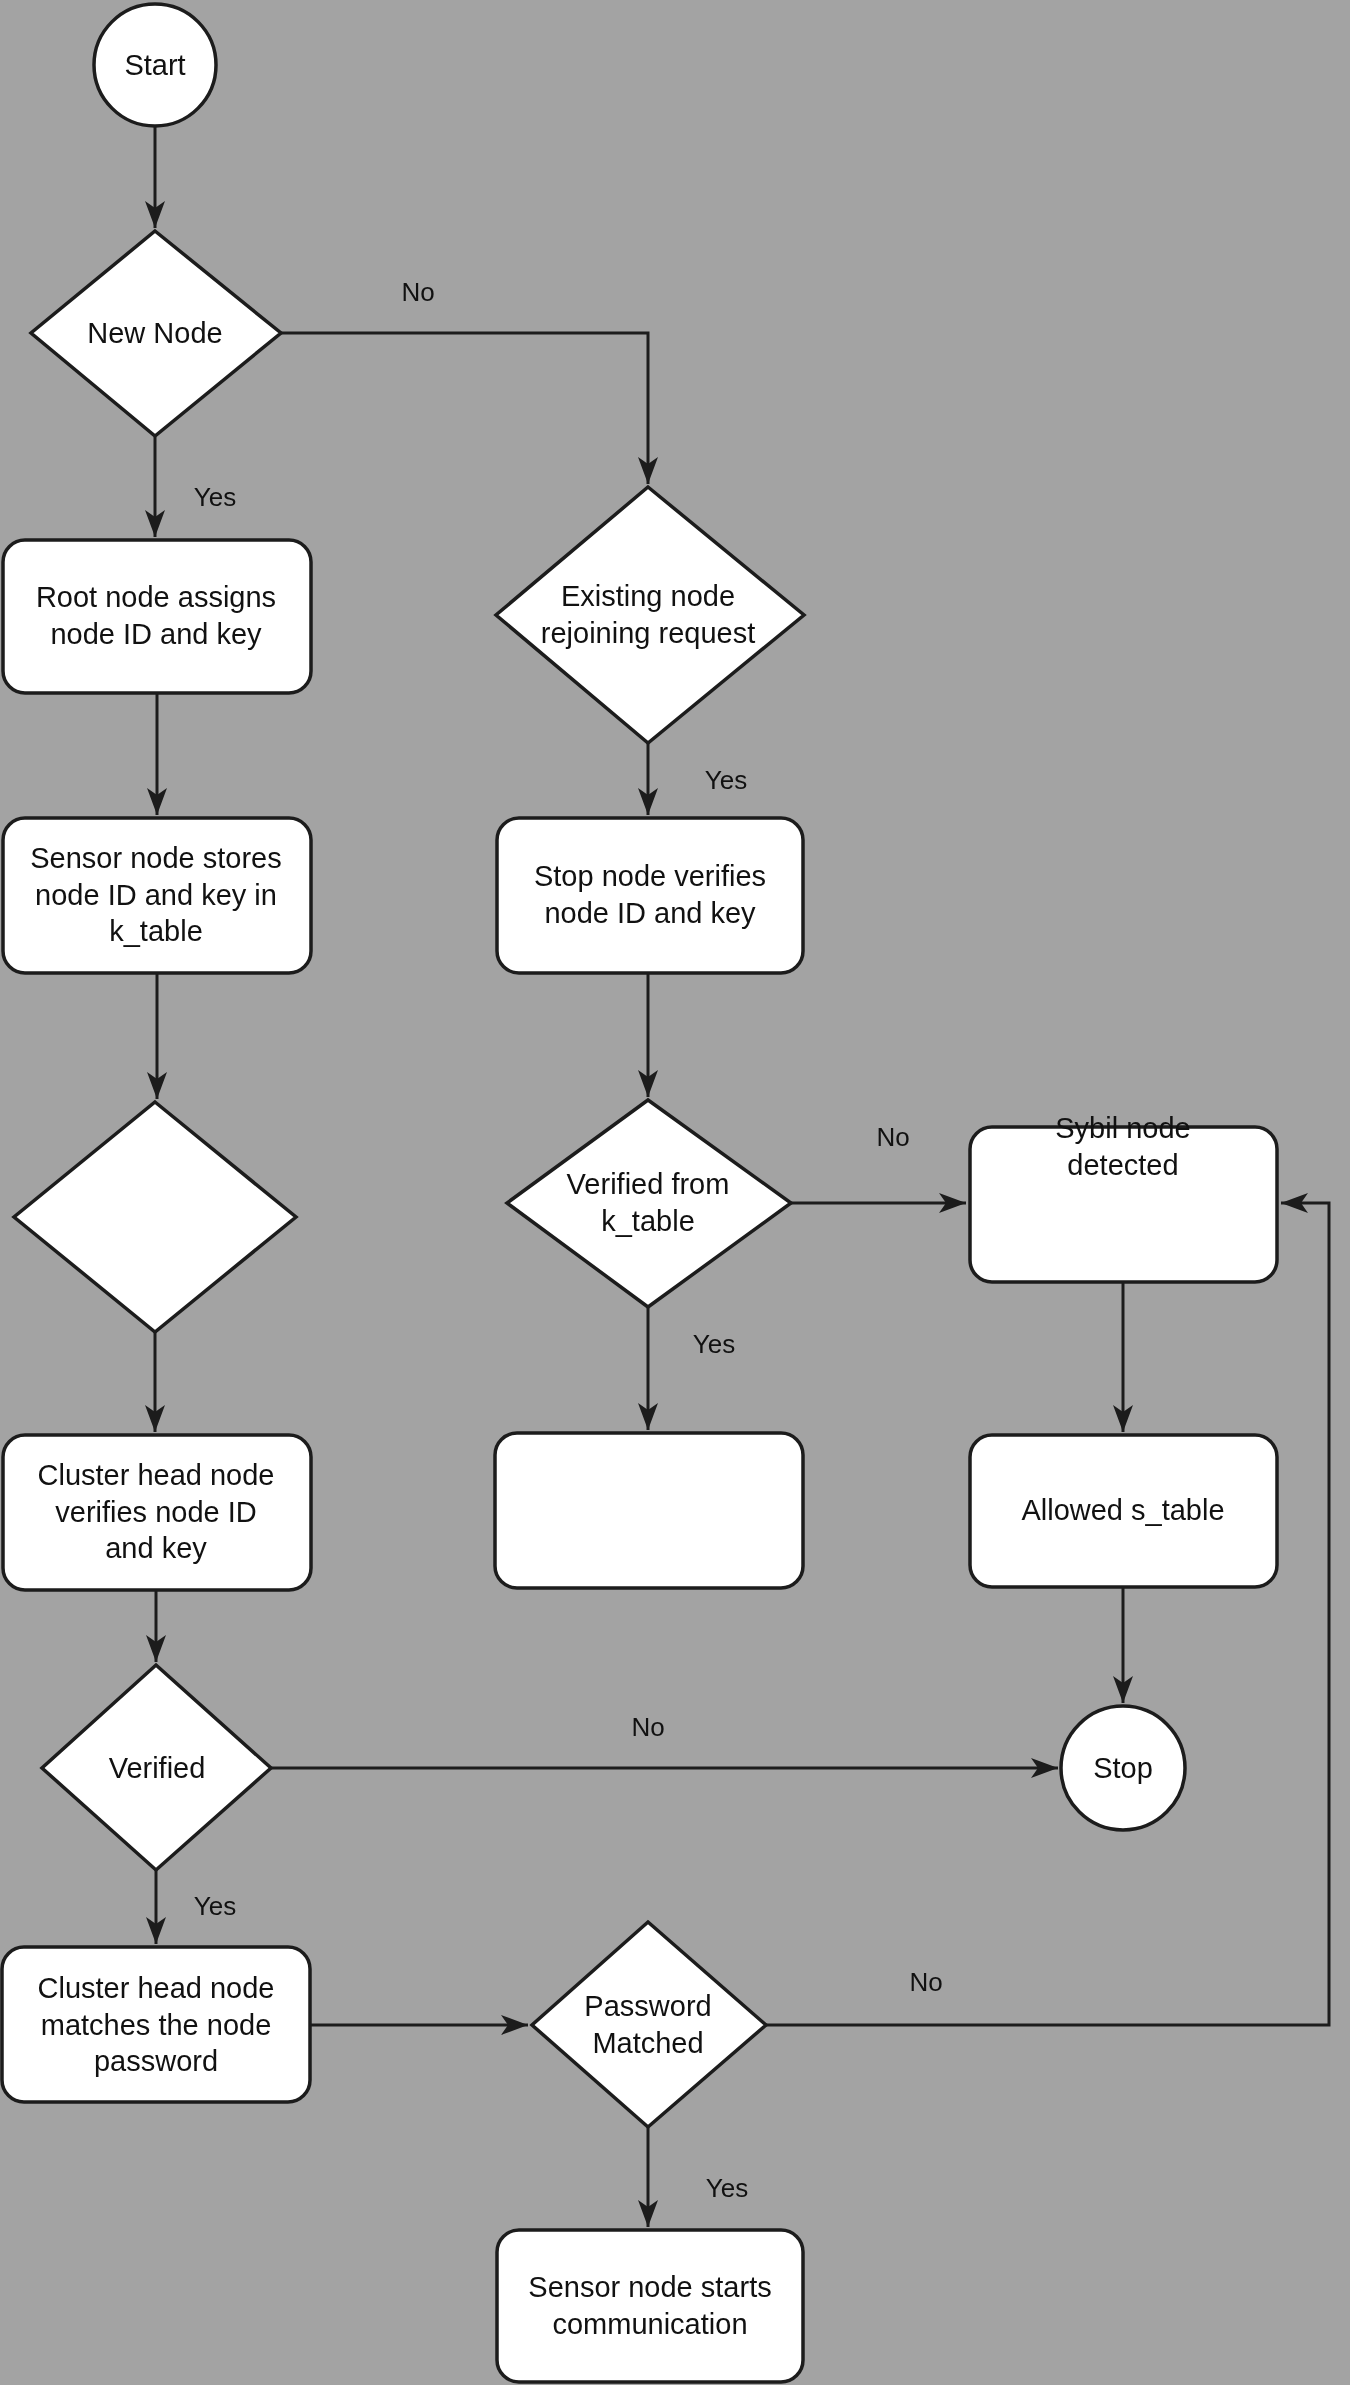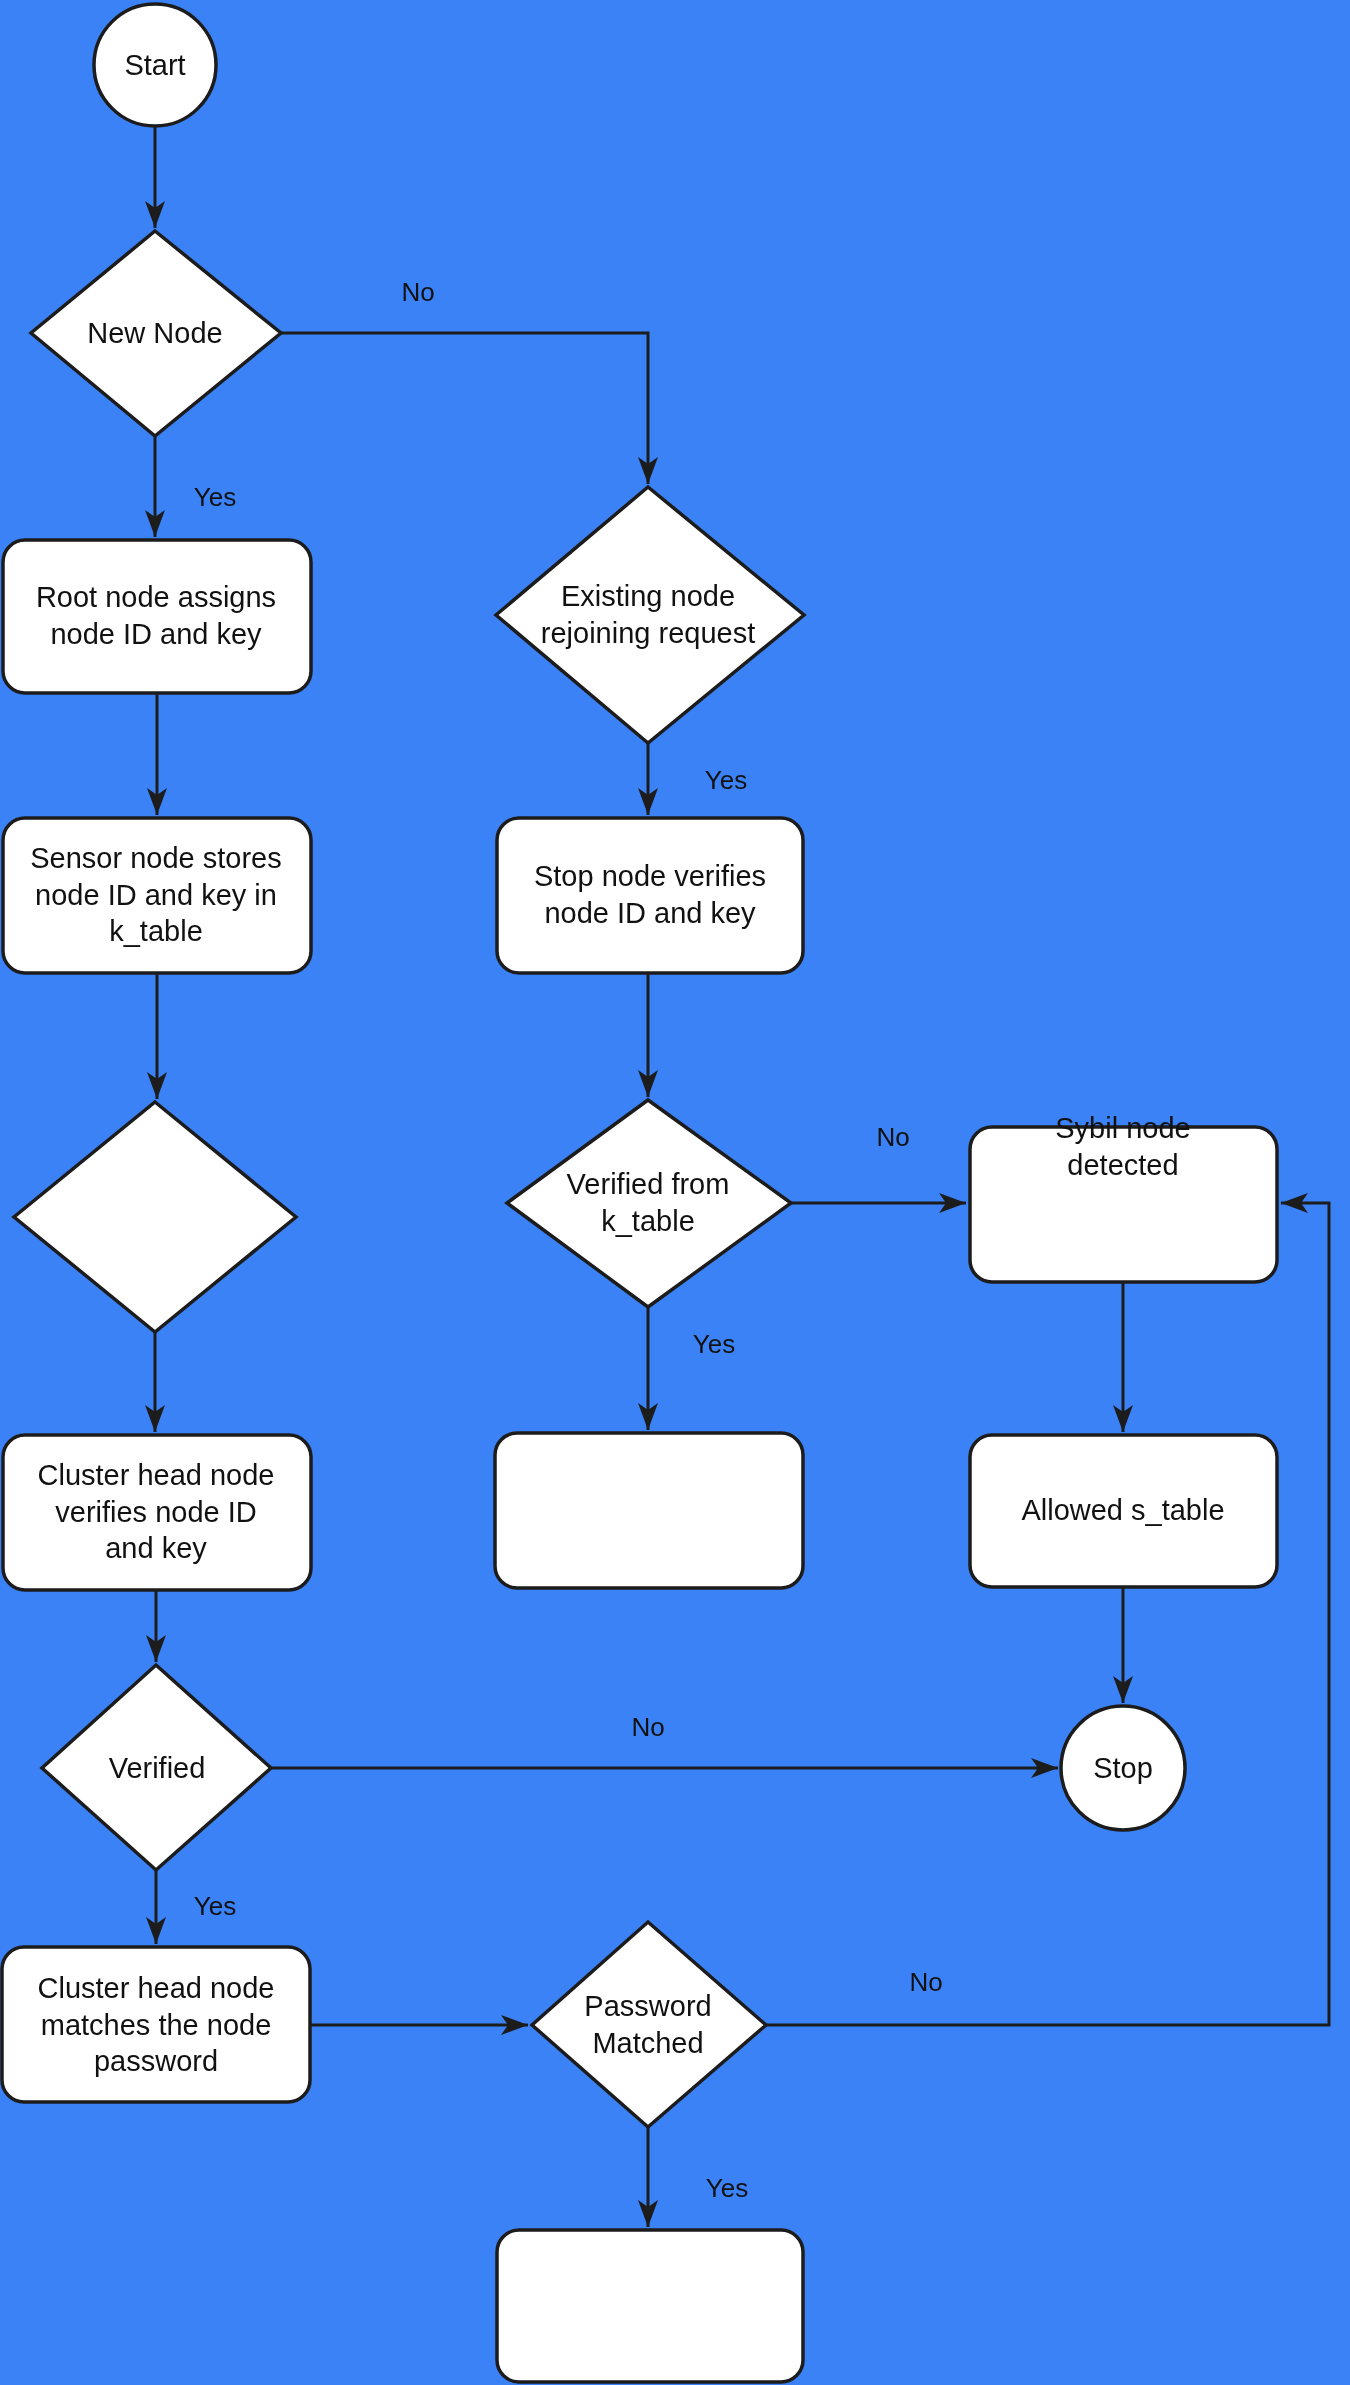--- a/index.html
+++ b/index.html
@@ -3,21 +3,21 @@
 <meta charset="utf-8">
 <style>
   html,body{margin:0;padding:0;}
   body{
     width:1350px;height:2385px;
     background:#ffffff;
     font-family:"Liberation Sans", sans-serif;
     color:#111111;
     overflow:hidden;
   }
-  .canvas{position:relative;width:1350px;height:2385px;background:#3b82f6;}
+  .canvas{position:relative;width:1350px;height:2385px;background:#a3a3a3;}
   .canvas svg{position:absolute;left:0;top:0;width:1350px;height:2385px;}
   .lbl{
     position:absolute;
     transform:translate(-50%,-50%);
     white-space:pre-line;
     text-align:center;
     font-size:29px;
     line-height:1.26;
     color:#111111;
     pointer-events:none;
@@ -93,20 +93,22 @@
 matches the node
 password</div>
   <div class="lbl" style="left:648px;top:615px">Existing node
 rejoining request</div>
   <div class="lbl" style="left:650px;top:895px">Stop node verifies
 node ID and key</div>
   <div class="lbl" style="left:648px;top:1203px">Verified from
 k_table</div>
   <div class="lbl" style="left:648px;top:2025px">Password
 Matched</div>
+  <div class="lbl" style="left:650px;top:2306px">Sensor node starts
+communication</div>
   <div class="lbl" style="left:1123px;top:1147px">Sybil node detected</div>
   <div class="lbl" style="left:1123px;top:1510px">Allowed s_table</div>
   <div class="lbl" style="left:1123px;top:1768px">Stop</div>
 
   <div class="lbl edge-lbl" style="left:418px;top:292px">No</div>
   <div class="lbl edge-lbl" style="left:215px;top:497px">Yes</div>
   <div class="lbl edge-lbl" style="left:726px;top:780px">Yes</div>
   <div class="lbl edge-lbl" style="left:893px;top:1137px">No</div>
   <div class="lbl edge-lbl" style="left:714px;top:1344px">Yes</div>
   <div class="lbl edge-lbl" style="left:648px;top:1727px">No</div>

